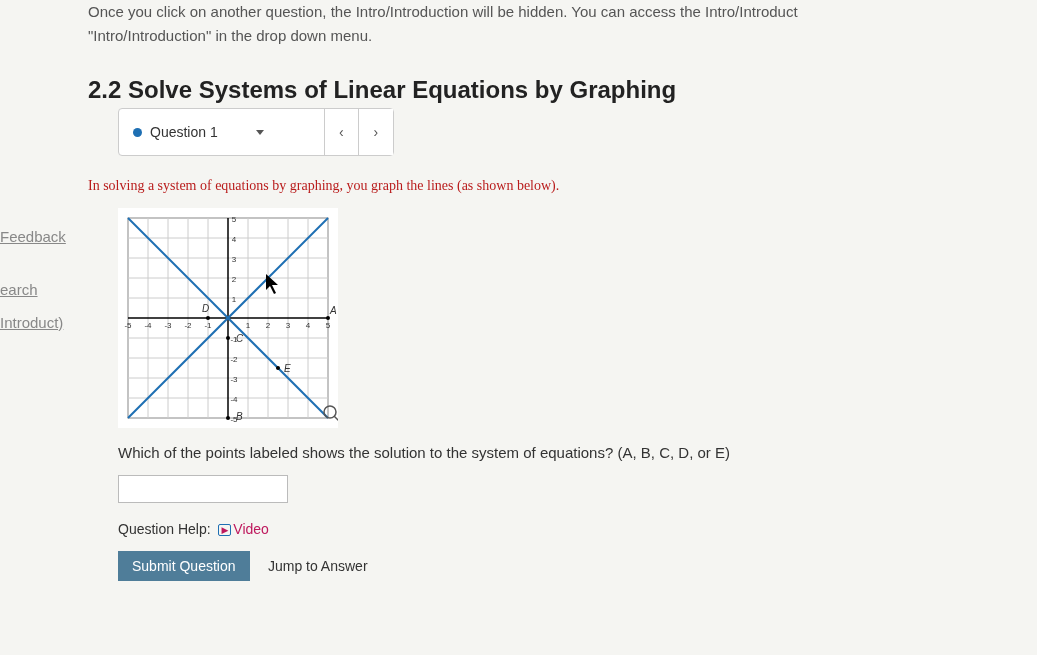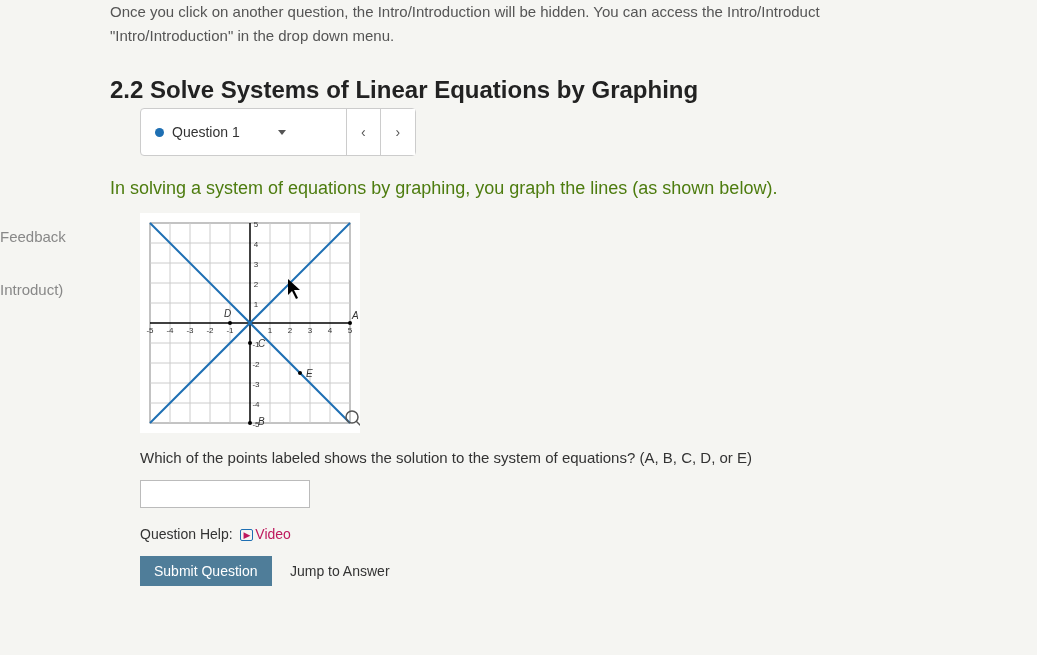--- a/index.html
+++ b/index.html
@@ -13,24 +13,25 @@
     position: relative;
   }
   .sidebar {
     position: absolute;
     left: 0;
     top: 220px;
     width: 95px;
     color: #888;
     font-size: 15px;
     line-height: 2.2;
+    text-decoration: underline;
   }
   .sidebar div { white-space: nowrap; }
   .main {
-    margin-left: 110px;
+    margin-left: 88px;
     padding-top: 0;
   }
   .intro-note {
     color: #555;
     font-size: 15px;
     line-height: 1.6;
     margin-bottom: 28px;
   }
   .title {
     font-size: 24px;
@@ -72,21 +73,21 @@
     margin-left: 30px;
   }
   .navbtn {
     width: 34px; height: 100%;
     display: flex; align-items: center; justify-content: center;
     border-right: 1px solid #ccc;
     font-size: 14px; color: #555; cursor: pointer;
     background: #fff;
   }
   .navbtn:last-child { border-right: none; }
-  .qtext { font-size: 18px; color: #4d7c0f; margin-bottom: 14px; }
+  .qtext { font-size: 14px; color: #b91c1c; margin-bottom: 14px; font-family: Liberation Serif, serif; }
   .graph-wrap { margin-left: 30px; margin-bottom: 12px; }
   .graph { background: #fff; }
   .questiontext { font-size: 15px; color: #333; margin: 10px 0 14px 30px; }
   .answer-input {
     border: 1px solid #bbb;
     background: #fff;
     width: 170px; height: 28px;
     margin-left: 30px;
     margin-bottom: 18px;
     padding: 2px 6px;
@@ -119,20 +120,21 @@
     margin-right: 14px;
   }
   .jump-link { font-size: 14px; color: #333; cursor: pointer; }
 </style>
 </head>
 <body>
 
 <div class="sidebar">
   <div>Feedback</div>
   <div style="height:20px"></div>
+  <div>earch</div>
   <div>Introduct)</div>
 </div>
 
 <div class="main">
 
   <div class="intro-note">
     <span>Once you click on another question, the Intro/Introduction will be hidden. You can access the Intro/Introduct</span><br>
     <span>"Intro/Introduction" in the drop down menu.</span>
   </div>
 

